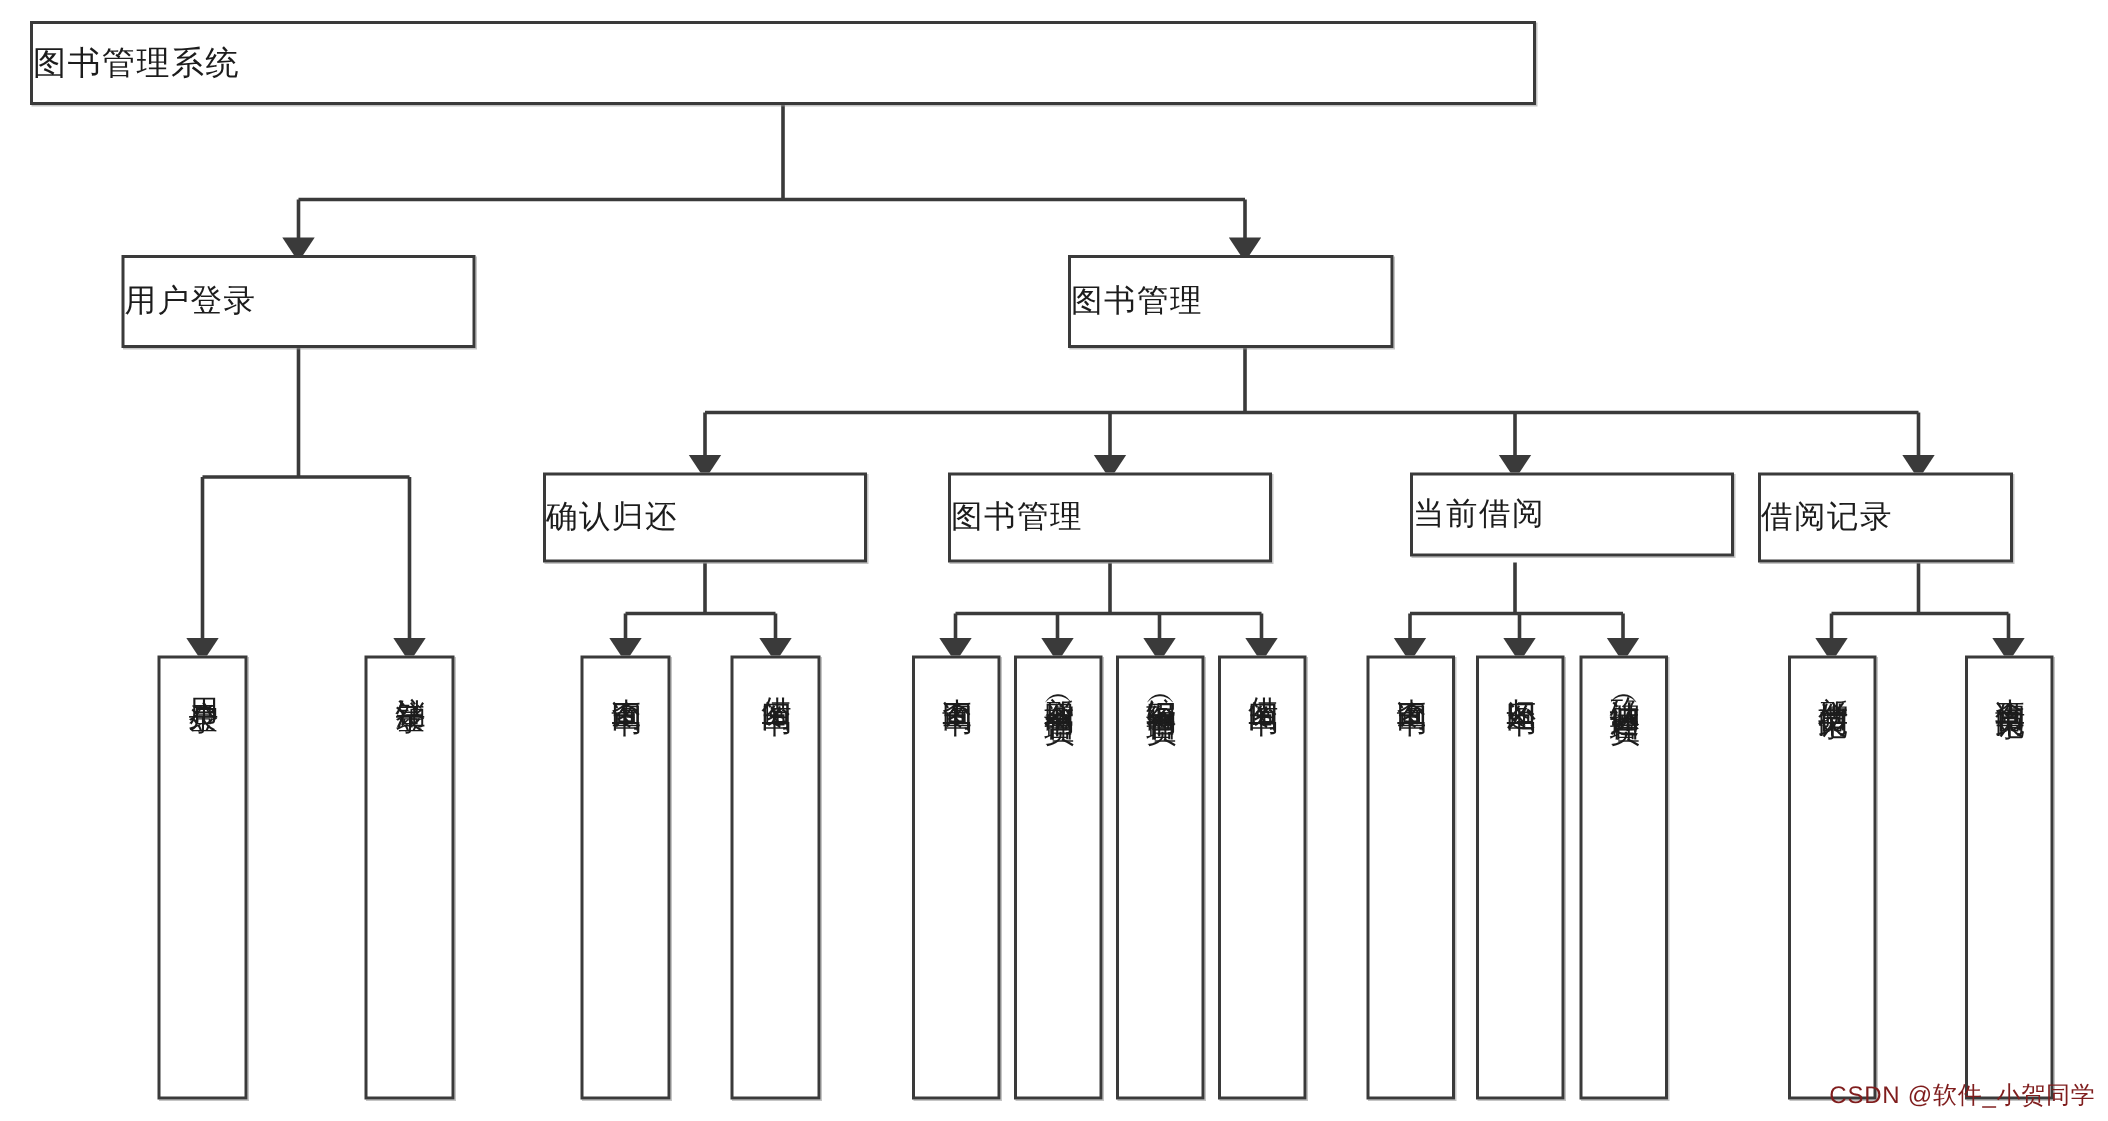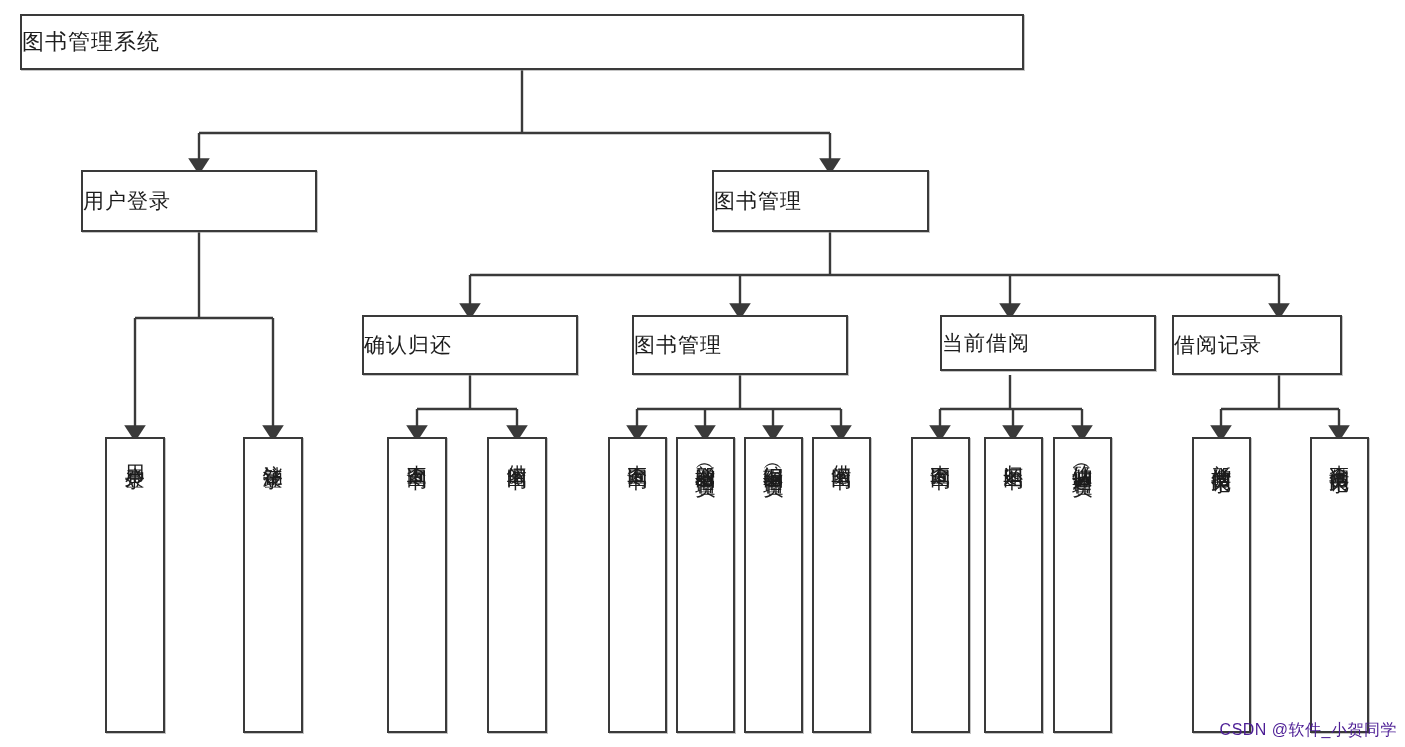--- a/index.html
+++ b/index.html
@@ -62,21 +62,21 @@
     font-size: 20px;
     line-height: 1.02;
     letter-spacing: 2px;
     white-space: nowrap;
   }
   #watermark {
     position: absolute;
     right: 8px;
     bottom: 6px;
     font-size: 16px;
-    color: #4c1d95;
+    color: #7f1d1d;
     letter-spacing: 0.5px;
     white-space: nowrap;
     user-select: none;
   }
 </style>
 </head>
 <body>
 
 <div id="diagram-canvas">
 

